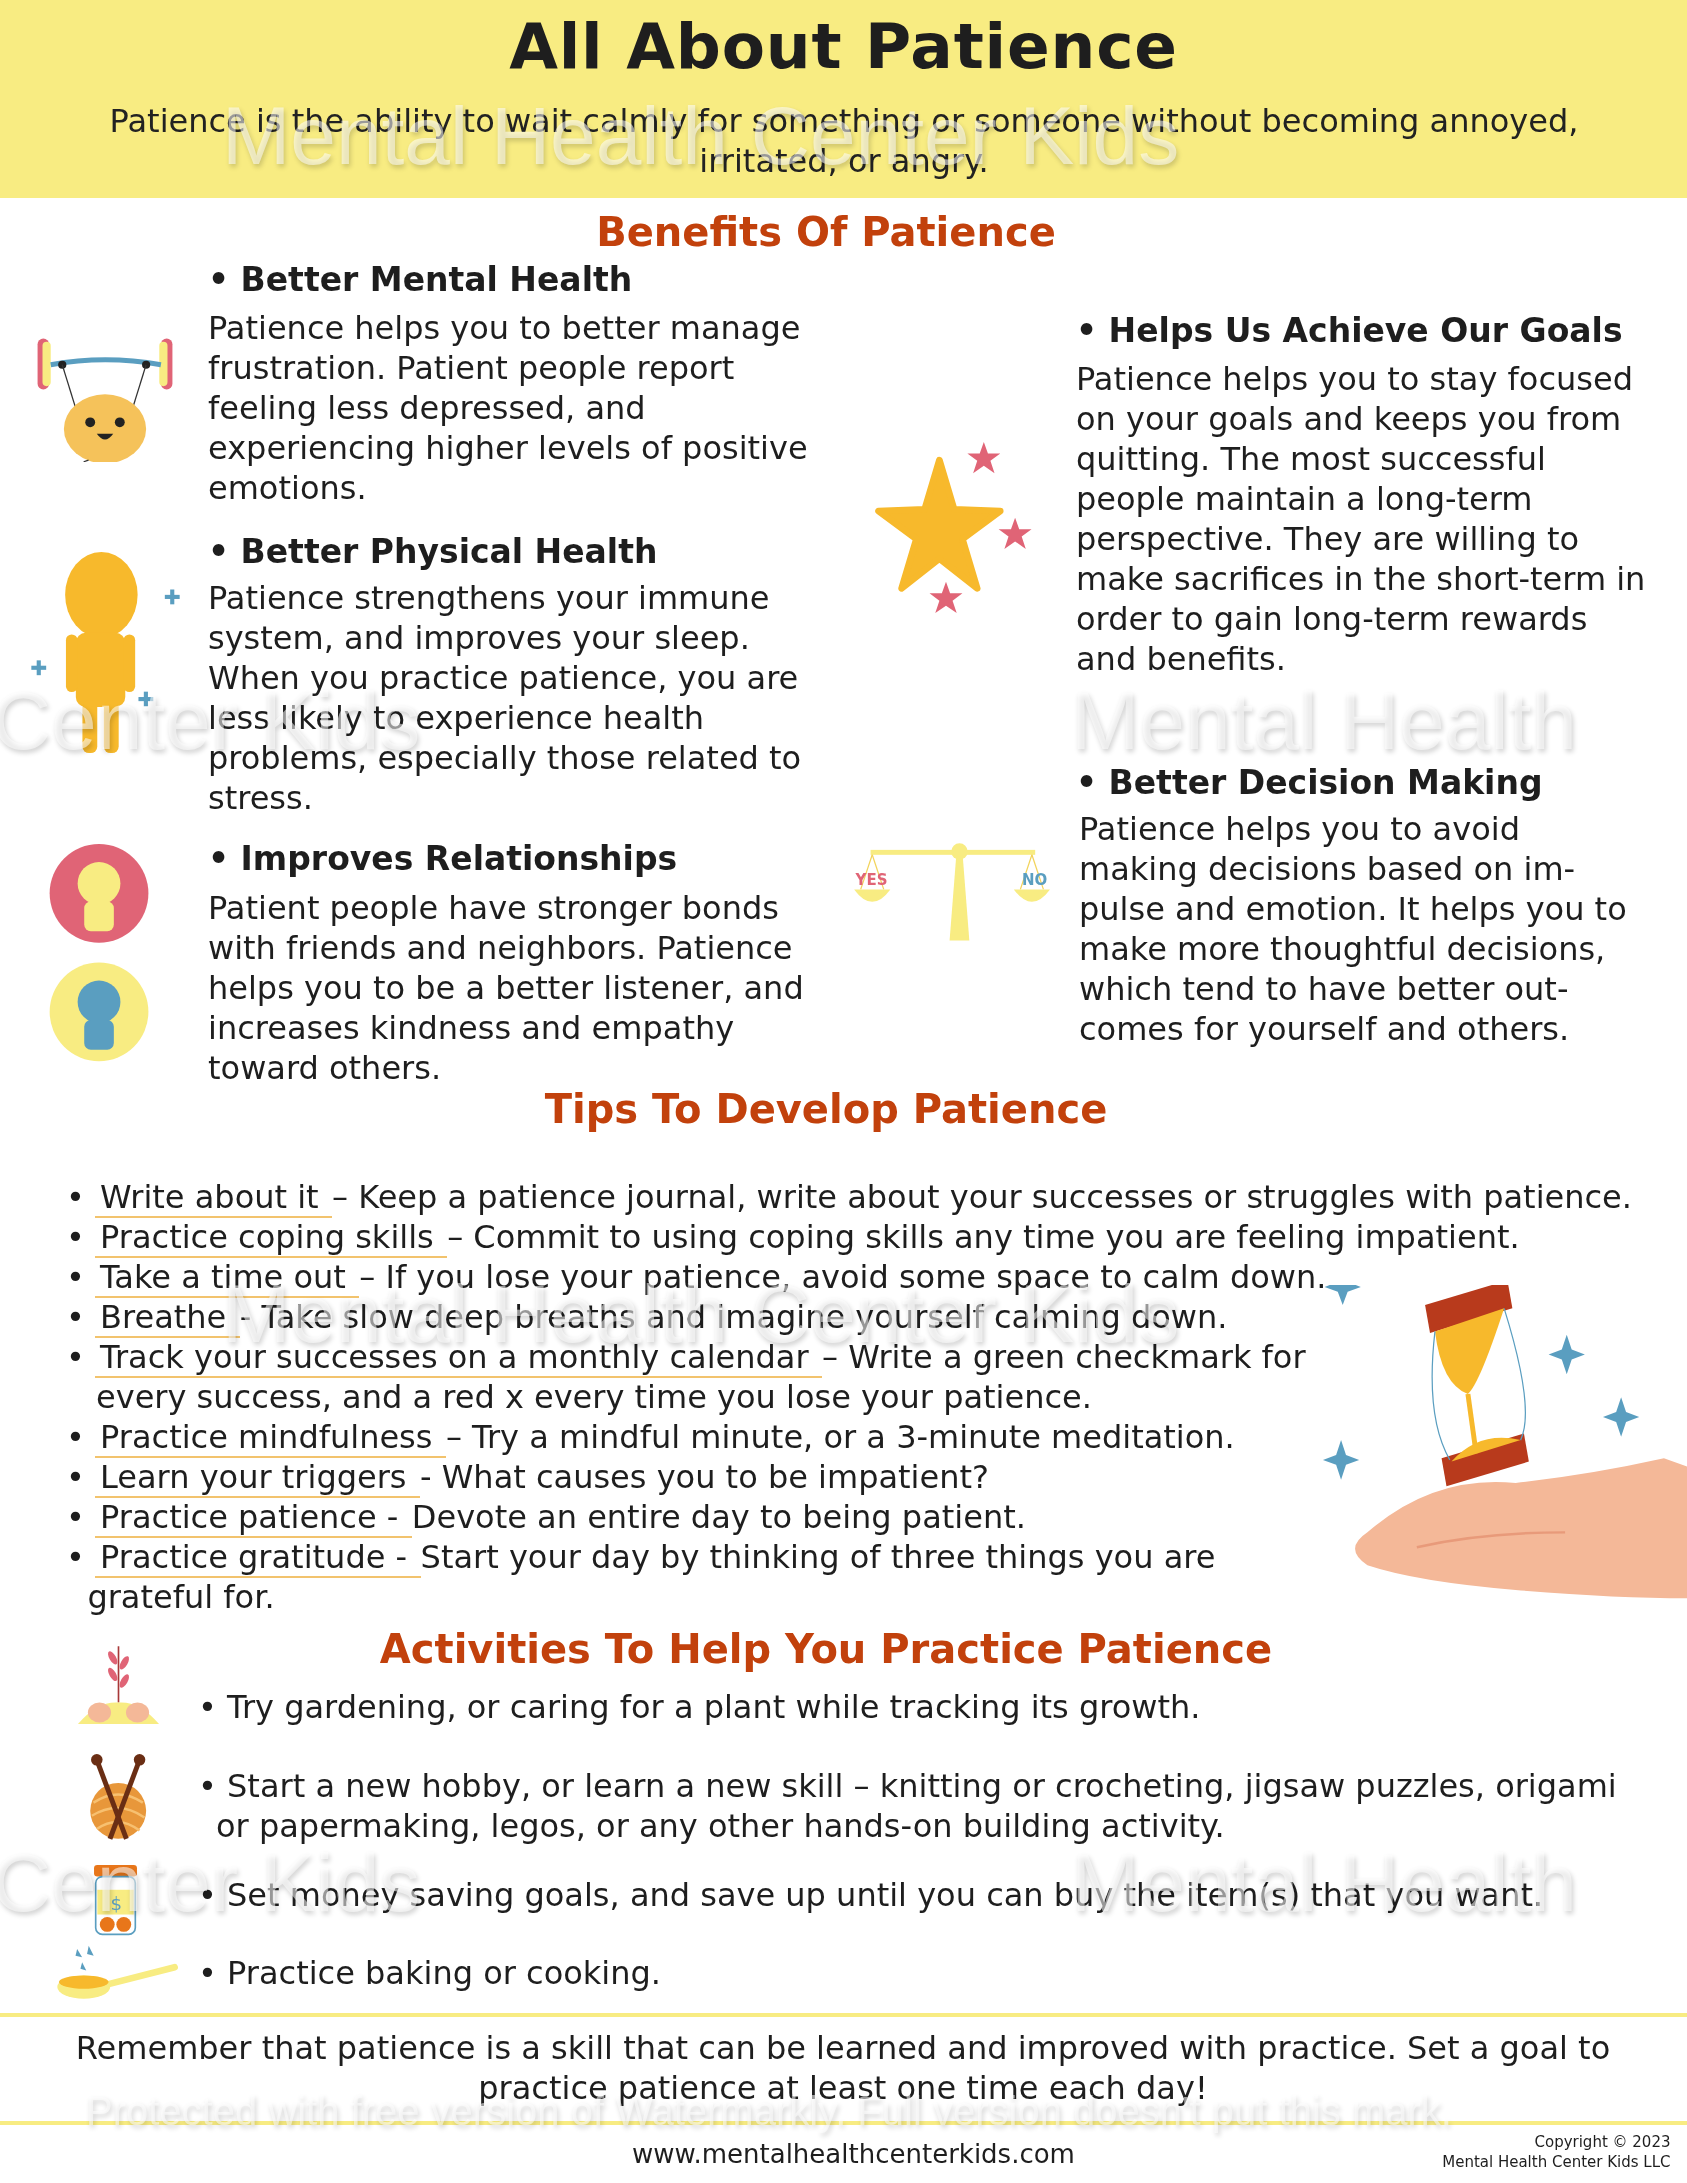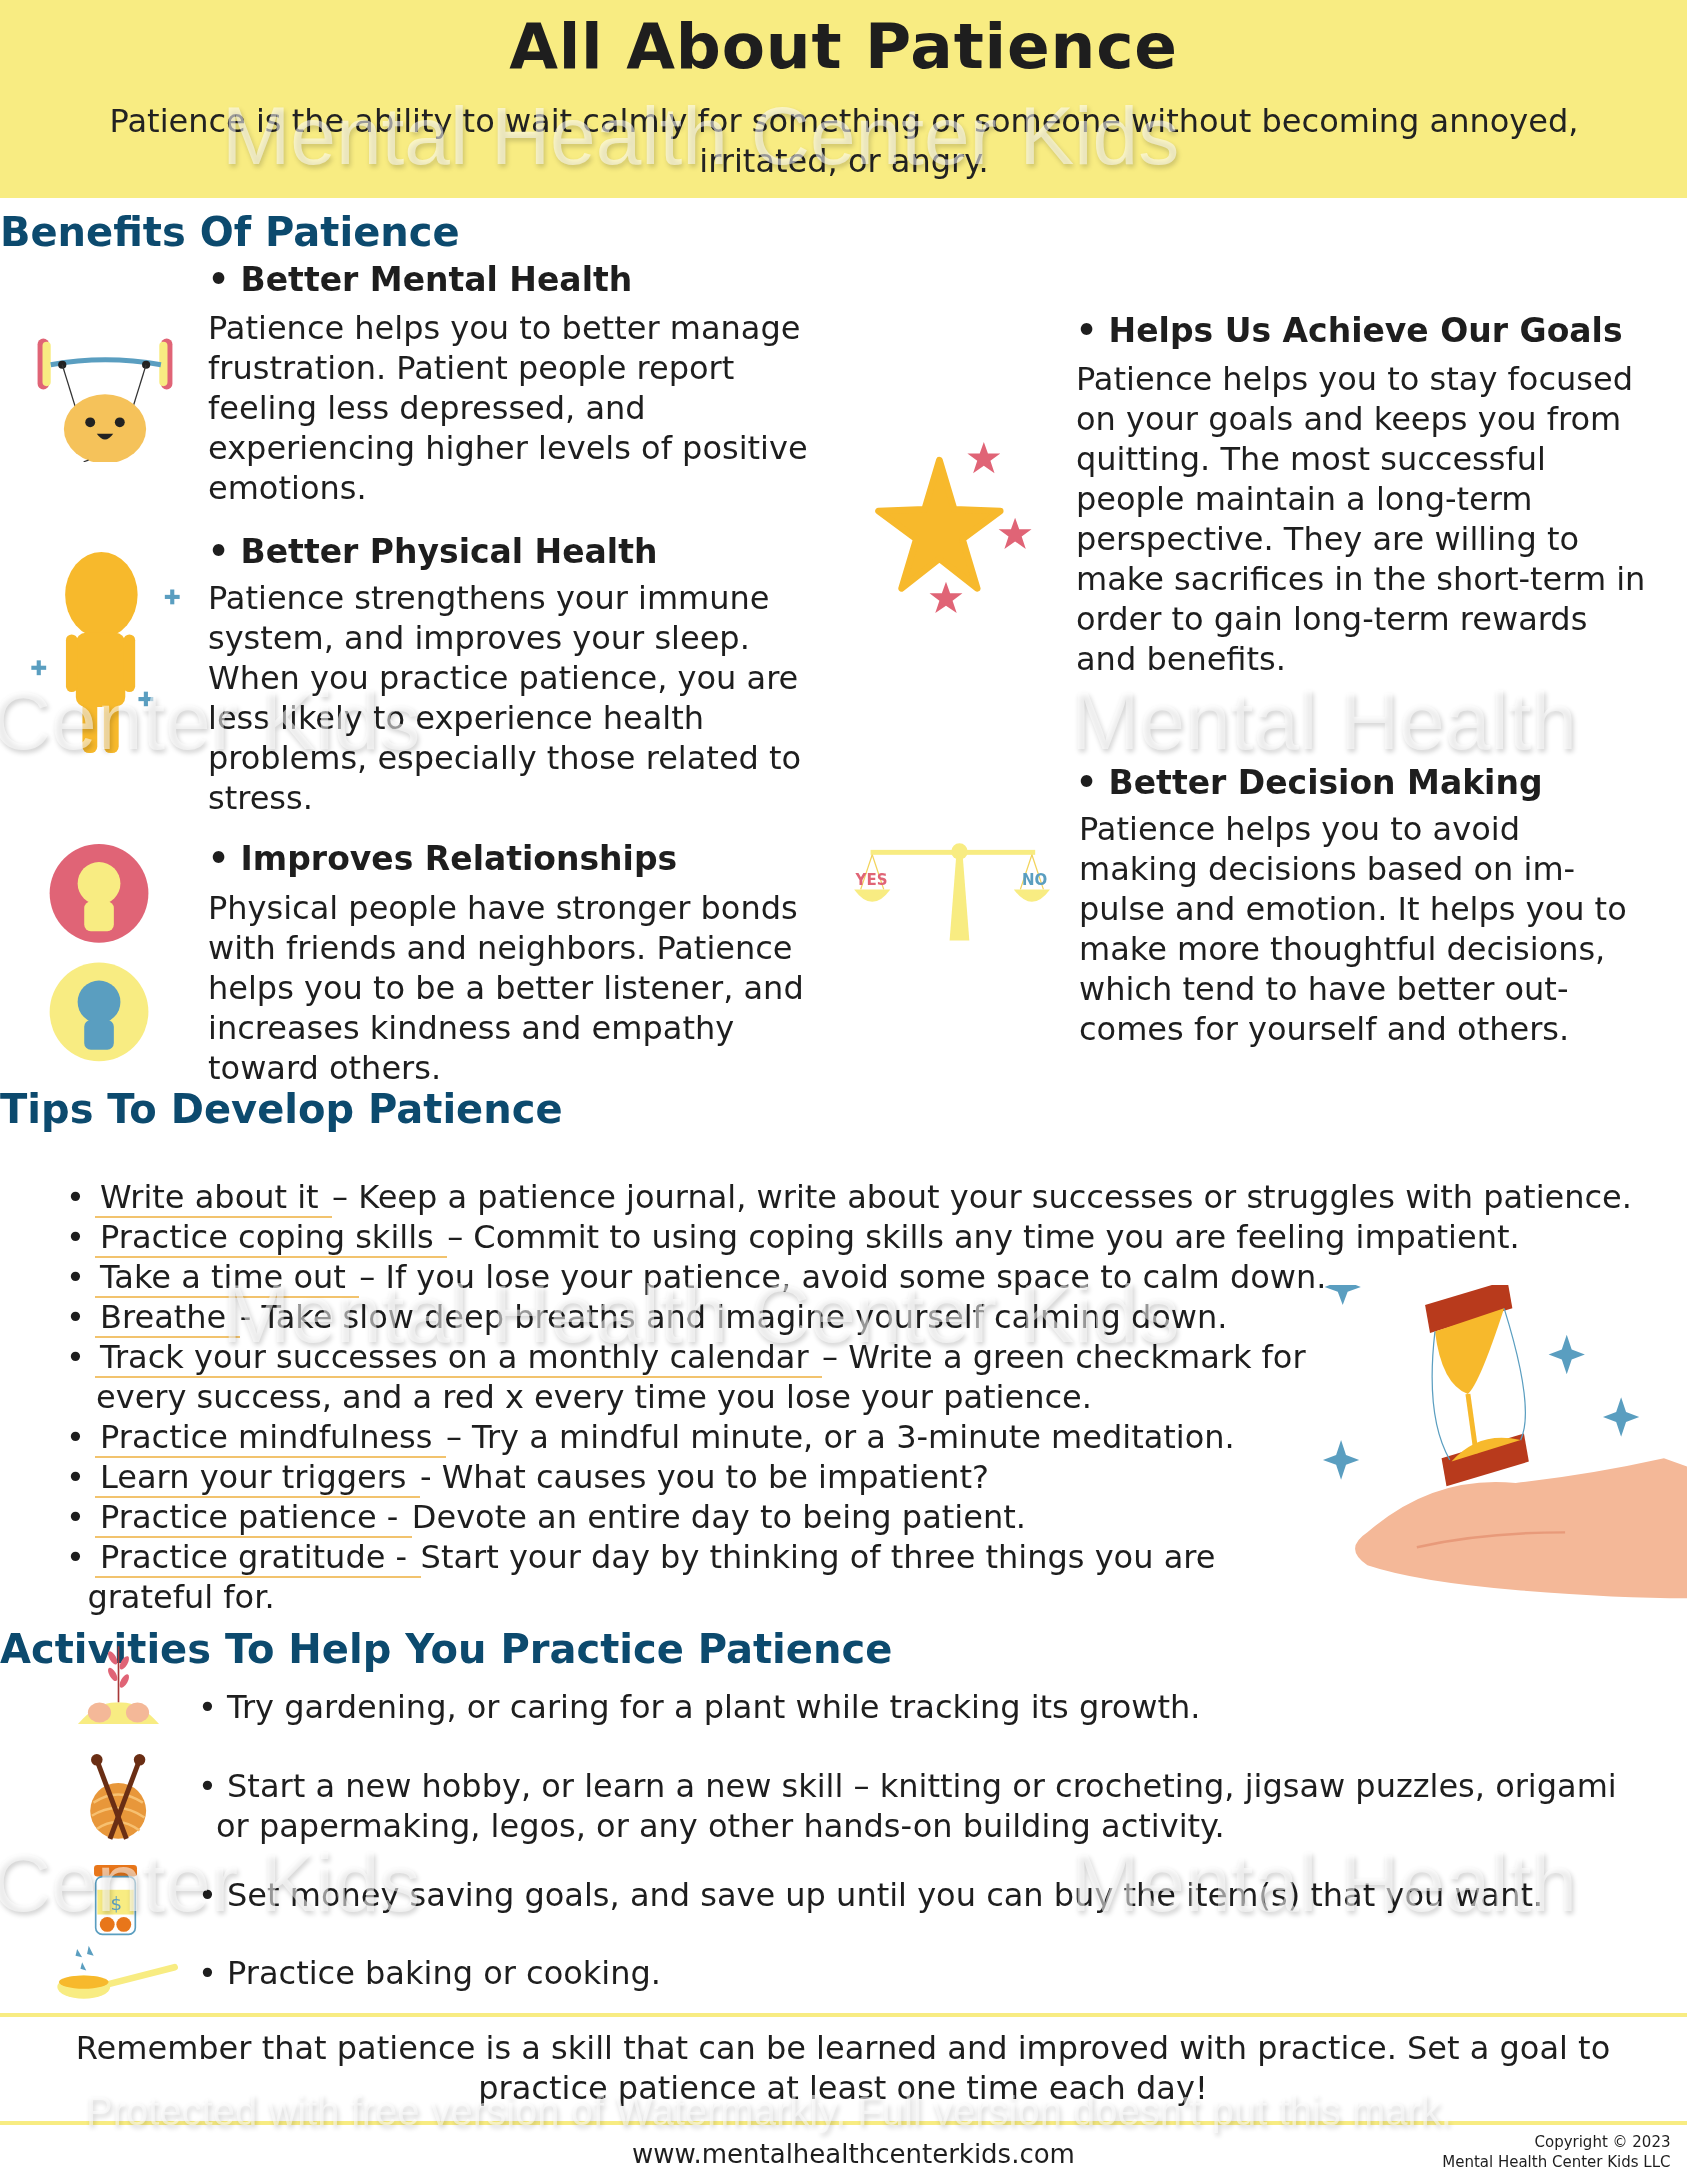--- a/index.html
+++ b/index.html
@@ -15,22 +15,22 @@
   }
   .title {
     position:absolute; left:0; width:1687px; top:10px; text-align:center;
     font-size:63px; font-weight:bold; letter-spacing:0.8px; color:#1e1e1e;
   }
   .subtitle {
     position:absolute; left:91px; width:1506px; top:101px; text-align:center;
     font-size:32px; line-height:40px; color:#222;
   }
   .section-title {
-    position:absolute; left:0; width:1652px; 
-    font-size:40px; font-weight:bold; color:#0c4a6e;
+    position:absolute; left:0; width:1652px; text-align:center;
+    font-size:40px; font-weight:bold; color:#c2410c;
   }
   .benefit-head {
     position:absolute; font-size:33px; font-weight:bold; color:#1e1e1e; white-space:nowrap;
   }
   .benefit-body {
     position:absolute; font-size:32px; line-height:40px; color:#1e1e1e;
   }
   .tips { position:absolute; left:66px; top:1140px; width:1582px;margin-top:37px; }
   .tip {
     font-size:32px; line-height:40px; white-space:nowrap; color:#1e1e1e;
@@ -114,21 +114,21 @@
   <svg width="107" height="231" viewBox="0 0 130 280">
     <circle cx="62" cy="62" r="60" fill="#e06476"></circle>
     <circle cx="62" cy="50" r="26" fill="#f8ec82"></circle>
     <rect x="44" y="72" width="36" height="36" rx="8" fill="#f8ec82"></rect>
     <circle cx="62" cy="206" r="60" fill="#f8ec82"></circle>
     <circle cx="62" cy="194" r="26" fill="#5a9ec0"></circle>
     <rect x="44" y="216" width="36" height="36" rx="8" fill="#5a9ec0"></rect>
   </svg>
 </div>
 <div class="benefit-head" style="left:208px;top:839px;">• Improves Relationships</div>
-<div class="benefit-body" style="left:208px;top:888px;width:610px;">Physical people have stronger bonds with friends and neighbors. Patience helps you to be a better listener, and increases kindness and empathy toward others.</div>
+<div class="benefit-body" style="left:208px;top:888px;width:610px;">Patient people have stronger bonds with friends and neighbors. Patience helps you to be a better listener, and increases kindness and empathy toward others.</div>
 
 <div class="abs" style="left:875px;top:437px;">
   <svg width="165" height="181" viewBox="0 0 200 220">
     <polygon points="78,28 96,88 152,90 106,124 124,184 78,148 32,184 50,124 4,90 60,88" fill="#f7b92c" stroke="#f7b92c" stroke-width="8" stroke-linejoin="round"></polygon>
     <polygon points="132,6 137,20 152,20 140,29 145,44 132,35 119,44 124,29 112,20 127,20" fill="#e06476"></polygon>
     <polygon points="170,98 175,112 190,112 178,121 183,136 170,127 157,136 162,121 150,112 165,112" fill="#e06476"></polygon>
     <polygon points="86,176 91,190 106,190 94,199 99,214 86,205 73,214 78,199 66,190 81,190" fill="#e06476"></polygon>
   </svg>
 </div>
 <div class="benefit-head" style="left:1076px;top:311px;">• Helps Us Achieve Our Goals</div>

